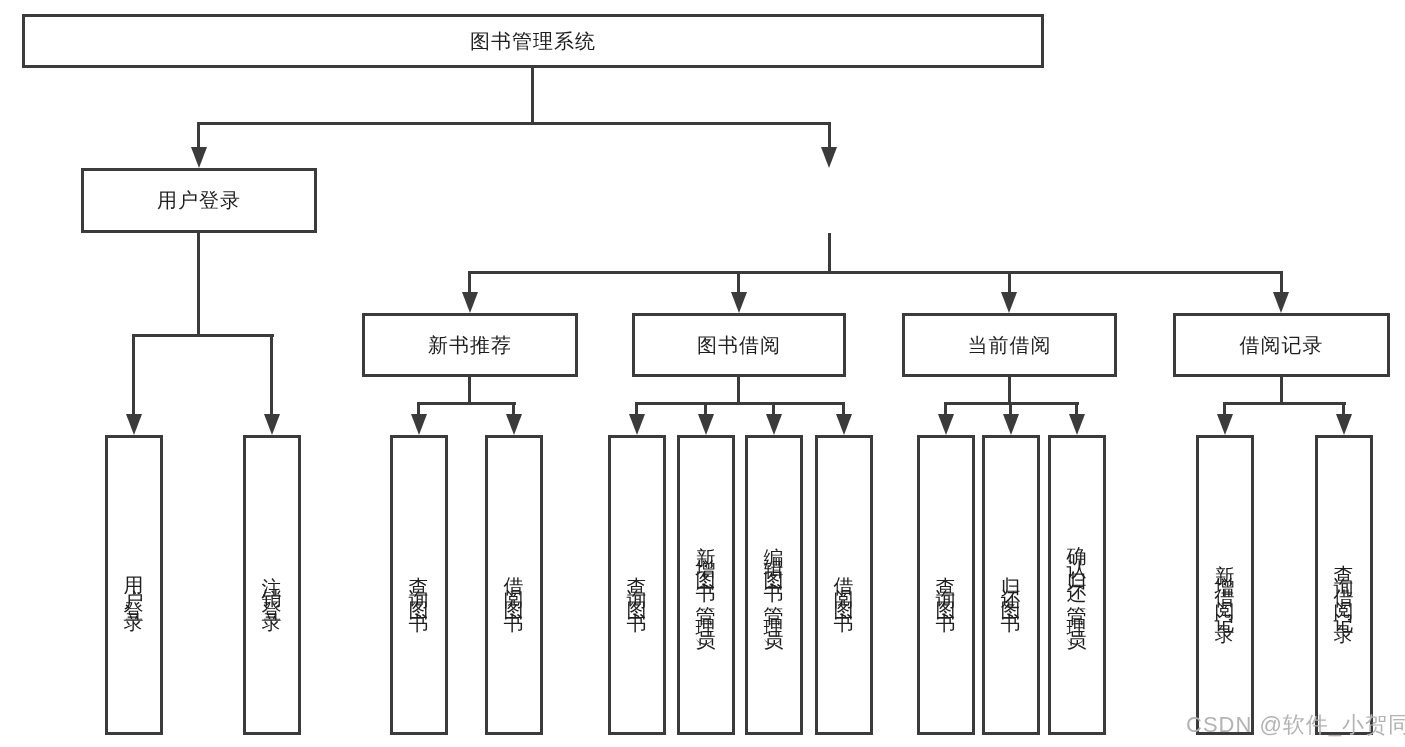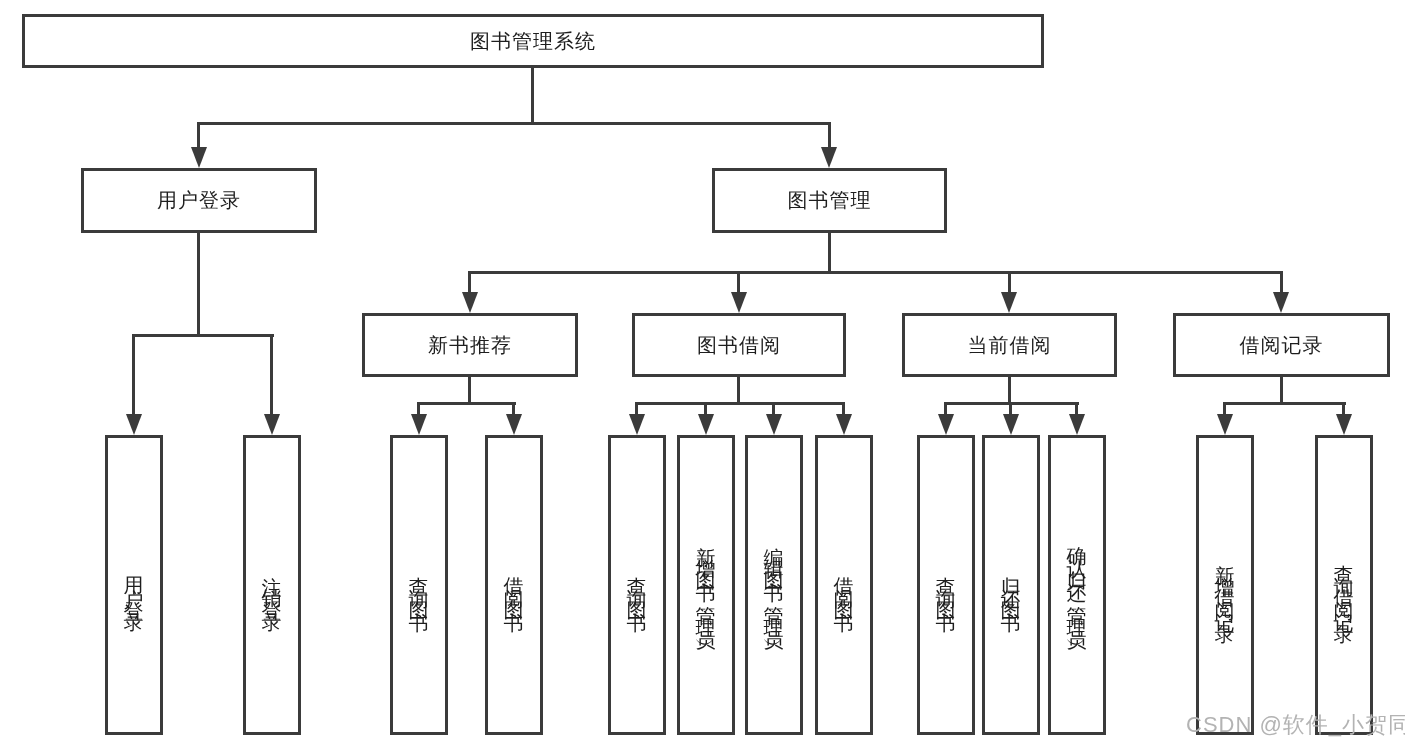--- a/index.html
+++ b/index.html
@@ -56,23 +56,20 @@
 <div class="canvas">
 
   <div class="node" style="left:22px;top:14px;width:1022px;height:54px;">
     <span>图书管理系统</span>
   </div>
 
   <div class="node" style="left:81px;top:168px;width:236px;height:65px;">
     <span>用户登录</span>
   </div>
 
-  <div class="node" style="left:712px;top:168px;width:235px;height:65px;">
-    <span>图书管理</span>
-  </div>
 
   <div class="node" style="left:632px;top:313px;width:214px;height:64px;">
     <span>图书借阅</span>
   </div>
 
   <div class="node" style="left:362px;top:313px;width:216px;height:64px;">
     <span>新书推荐</span>
   </div>
 
   <div class="node" style="left:1173px;top:313px;width:217px;height:64px;">

